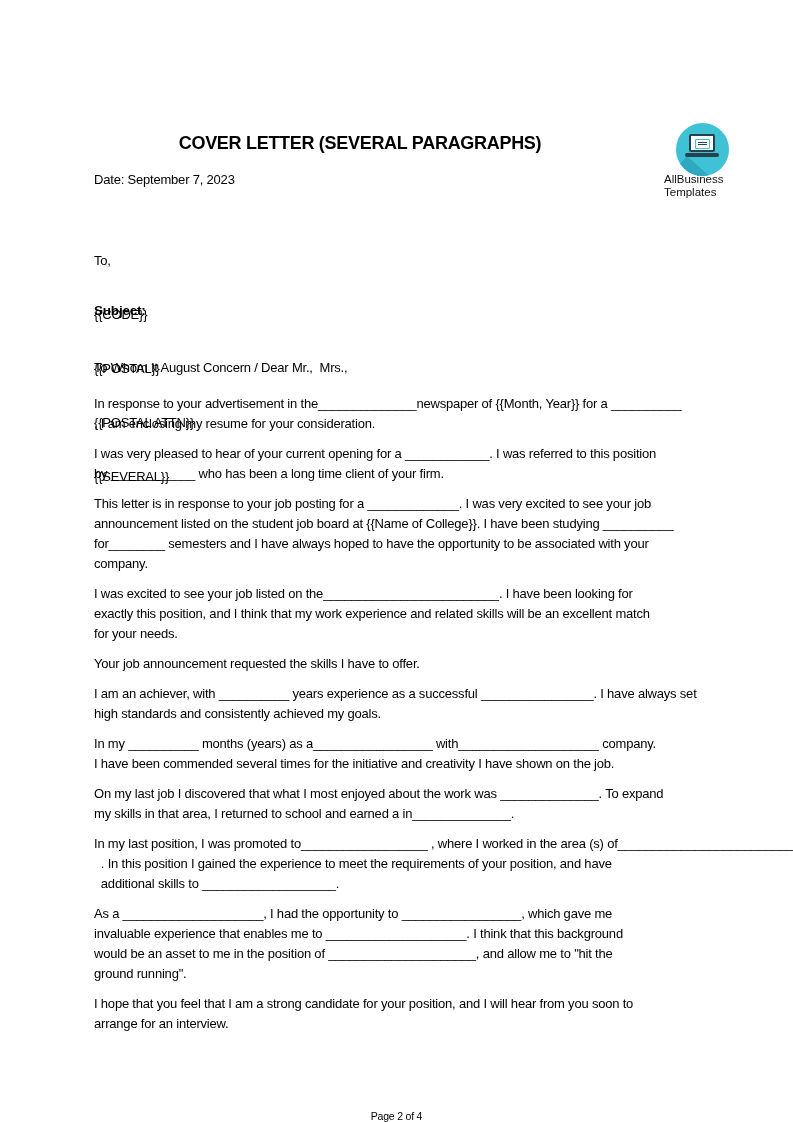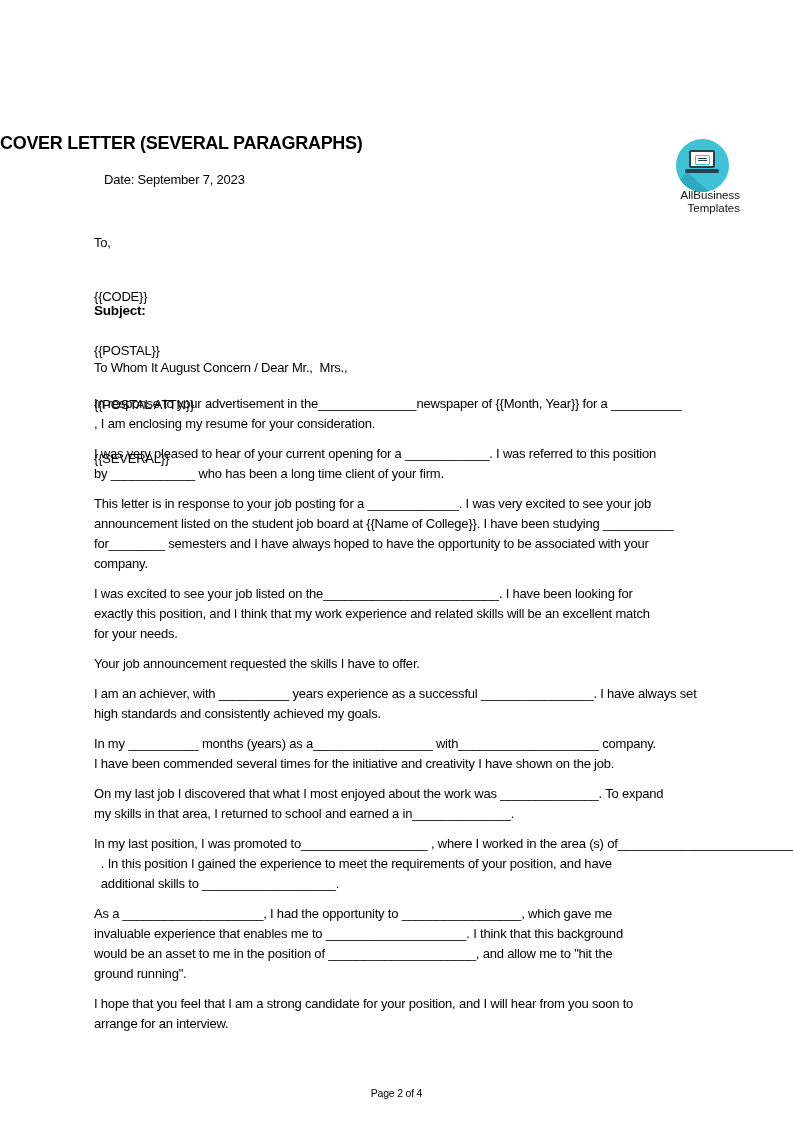--- a/index.html
+++ b/index.html
@@ -15,33 +15,33 @@
     overflow: hidden;
     font-family: "Liberation Sans", sans-serif;
     color: var(--text, #000000);
   }
   .title {
     position: absolute;
     top: 133px;
     left: 0;
     width: 720px;
     margin: 0;
-    text-align: left;
+    text-align: center;
     font-size: 18px;
     font-weight: bold;
     letter-spacing: -0.3px;
     white-space: pre;
   }
   
   .logo {
     position: absolute;
-    top: 139px;
+    top: 123px;
     left: 664px;
     width: 76px;
-    text-align: right;
+    text-align: left;
   }
   .logo-circle {
     position: relative;
     width: 53px;
     height: 53px;
     margin: 0 auto;
     border-radius: 50%;
     background: var(--logo-circle, #3fc1d6);
     overflow: hidden;
   }
@@ -96,28 +96,28 @@
   .logo-text {
     margin-top: -3px;
     font-size: 11.5px;
     line-height: 13px;
     color: #111111;
   }
   
   .date {
     position: absolute;
     top: 172px;
-    left: 104px;
+    left: 94px;
     font-size: 13px;
     letter-spacing: -0.2px;
     white-space: pre;
   }
   .recipient {
     position: absolute;
-    top: 198px;
+    top: 216px;
     left: 94px;
     font-size: 13px;
     line-height: 18px;
     letter-spacing: -0.2px;
     white-space: pre;
   }
   .subject {
     position: absolute;
     top: 303px;
     left: 94px;
@@ -142,21 +142,21 @@
     font-size: 13px;
     line-height: 20px;
     letter-spacing: -0.2px;
   }
   .body p {
     margin: 0 0 10px 0;
     white-space: pre;
   }
   .footer {
     position: absolute;
-    top: 1087px;
+    top: 1110px;
     left: 0;
     width: 793px;
     text-align: center;
     font-size: 10.5px;
     letter-spacing: -0.2px;
   }
 </style>
 </head>
 <body>
 

